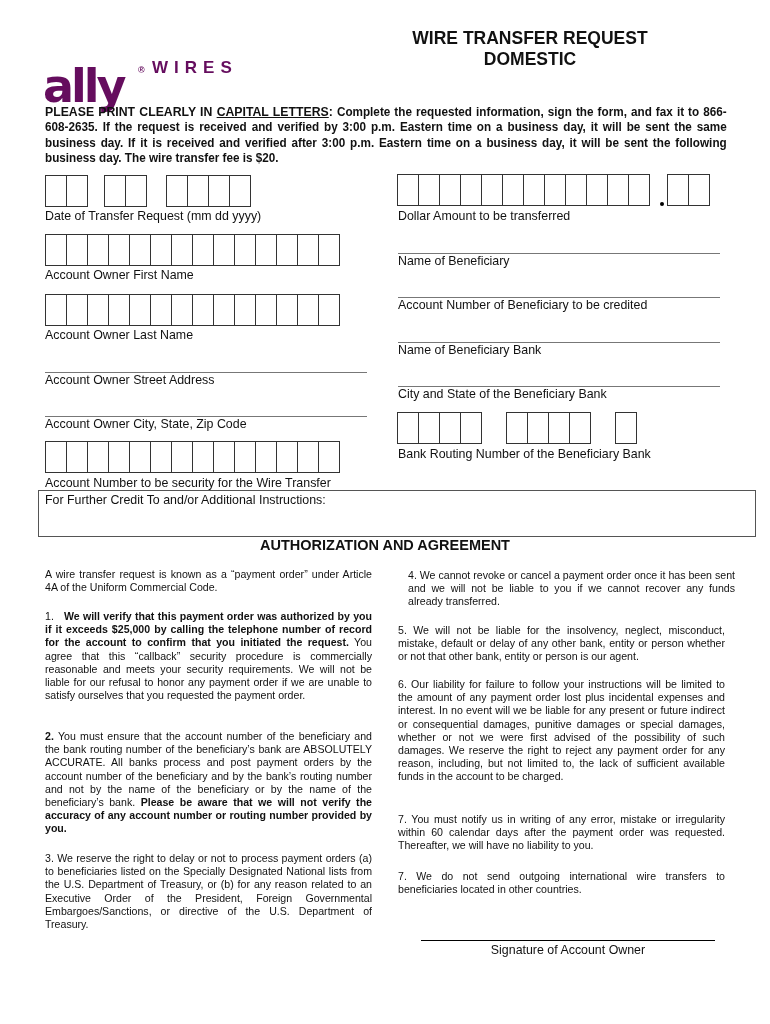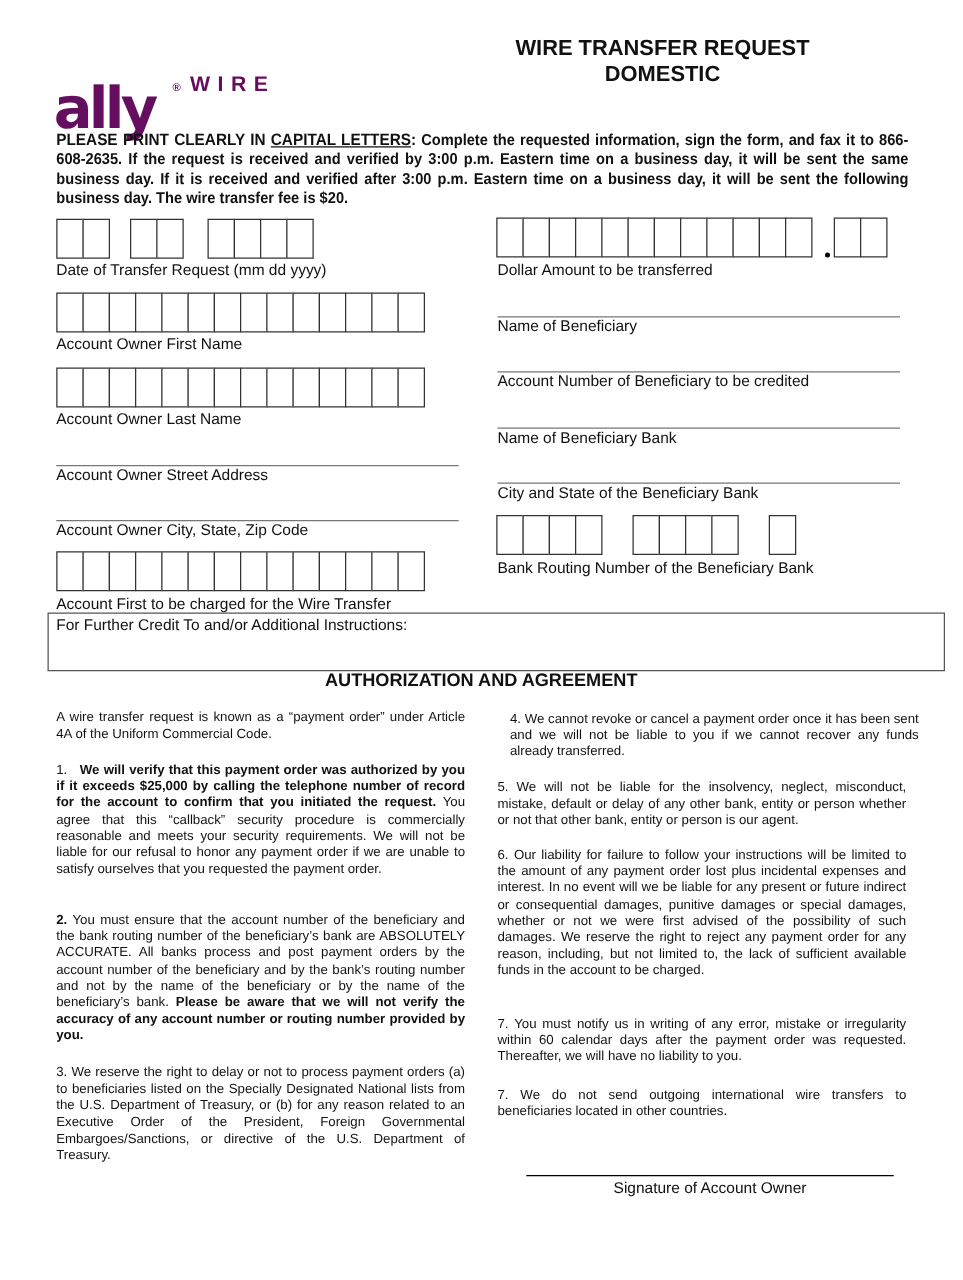--- a/index.html
+++ b/index.html
@@ -29,21 +29,21 @@
   .para { position:absolute; font-size:10.6px; line-height:13.2px; text-align:justify; }
   .para b { font-weight:bold; }
   .sig-line { position:absolute; left:421px; top:940px; width:294px; border-top:1.2px solid #000; }
   .sig-label { position:absolute; left:421px; top:943px; width:294px; text-align:center; font-size:12.4px; }
 </style>
 </head>
 <body>
 
 <div class="logo-ally">ally</div>
 <div class="logo-reg">®</div>
-<div class="logo-bank">WIRE</div>
+<div class="logo-bank">WIRES</div>
 
 <div class="title">
   <div>WIRE TRANSFER REQUEST</div>
   <div>DOMESTIC</div>
 </div>
 
 <div class="intro"><span class="lead">PLEASE PRINT CLEARLY IN </span><u class="lead">CAPITAL LETTERS</u><span class="lead">:</span><span> Complete the requested information, sign the form, and fax it to 866-608-2635.  If the request is received and verified by 3:00 p.m. Eastern time on a business day, it will be sent the same business day.  If it is received and verified after 3:00 p.m. Eastern time on a business day, it will be sent the following business day.  The wire transfer fee is $20.</span></div>
 
 <div class="boxes" style="left:45px;top:175px;">
   <div class="box"></div>
@@ -112,21 +112,21 @@
     <div class="box"></div>
     <div class="box"></div>
     <div class="box"></div>
     <div class="box"></div>
     <div class="box"></div>
     <div class="box"></div>
     <div class="box"></div>
     <div class="box"></div>
     <div class="box"></div>
 </div>
-<div class="label" style="left:45px;top:476px;">Account First to be charged for the Wire Transfer</div>
+<div class="label" style="left:45px;top:476px;">Account Number to be security for the Wire Transfer</div>
 
 <div class="boxes" style="left:397px;top:174px;">
   <div class="box"></div>
     <div class="box"></div>
     <div class="box"></div>
     <div class="box"></div>
     <div class="box"></div>
     <div class="box"></div>
     <div class="box"></div>
     <div class="box"></div>

